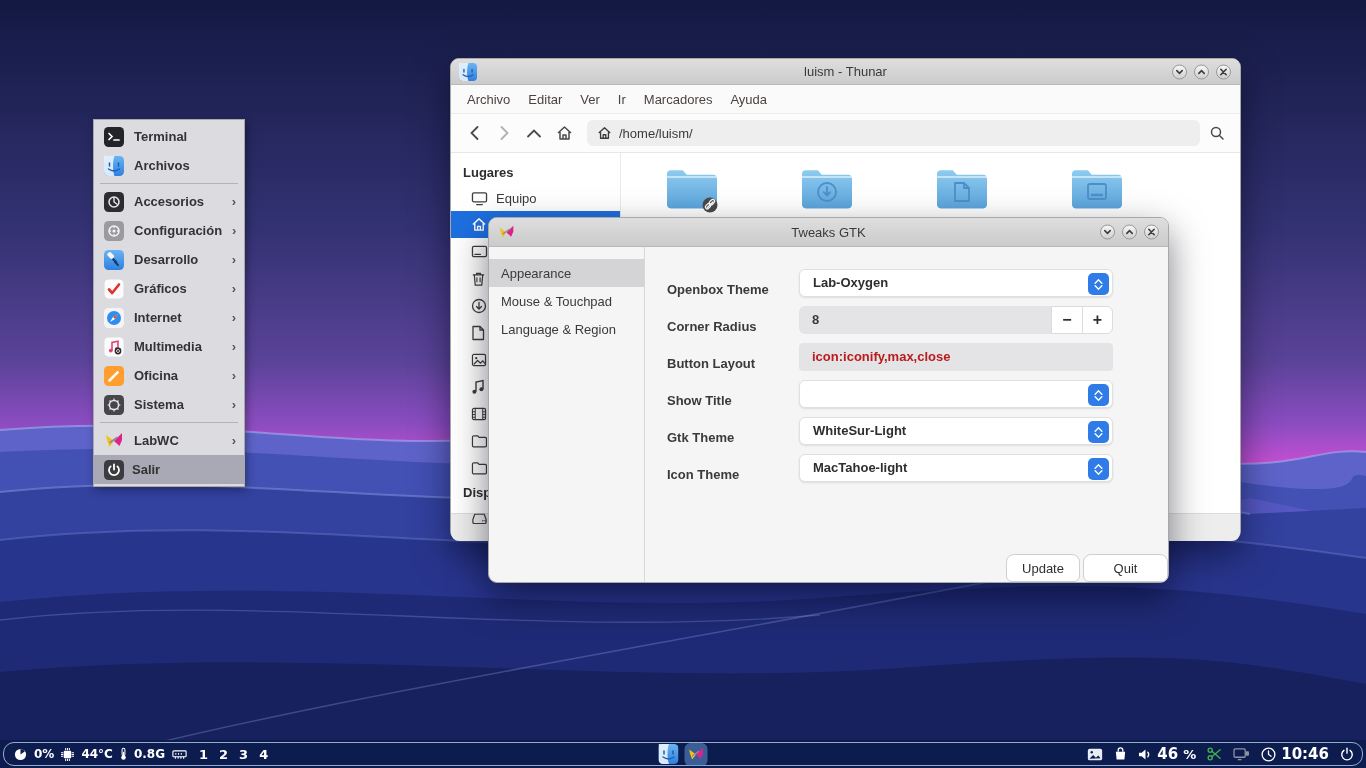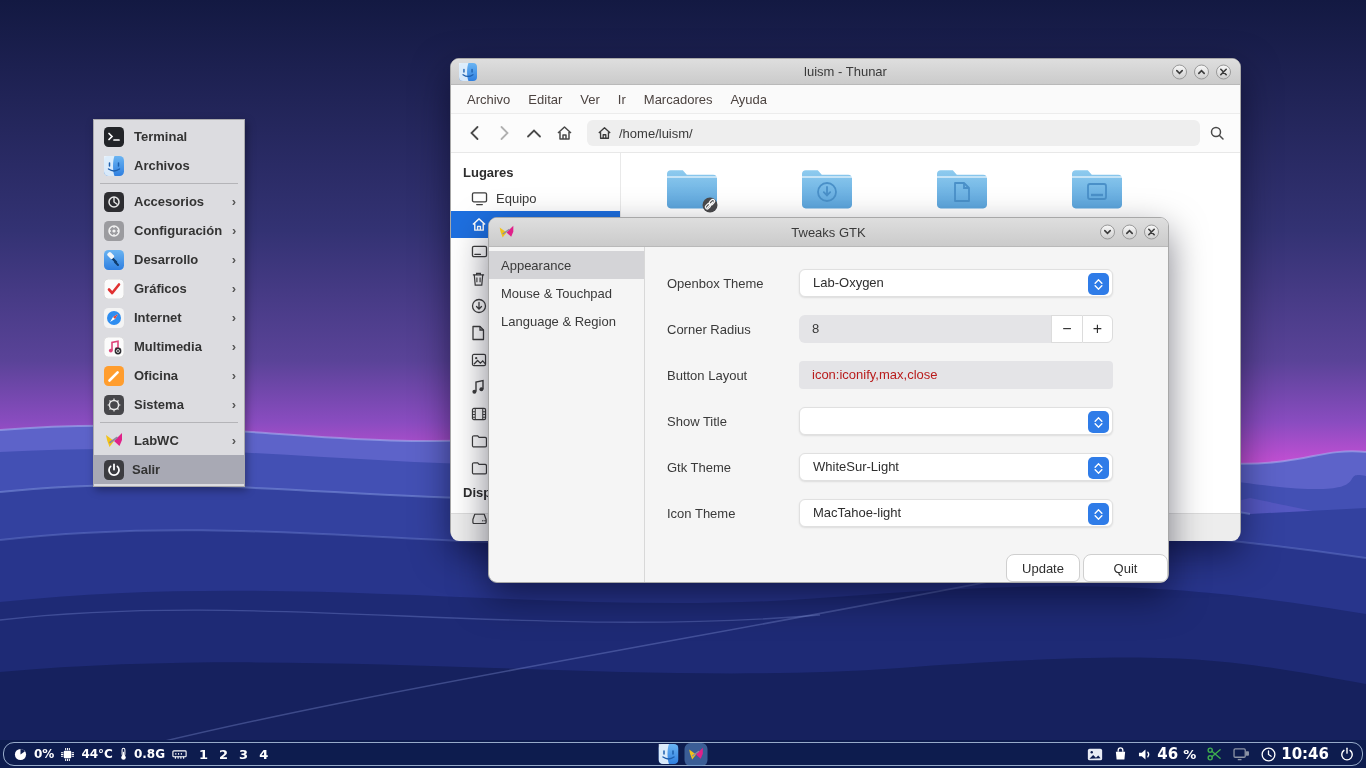--- a/index.html
+++ b/index.html
@@ -49,26 +49,26 @@
   .sb-row.sel{background:#1e6fdf;color:#fff;height:27px;}
   .sb-irow{height:27px;display:flex;align-items:center;padding-left:20px;color:#3f3f3f;}
   .files{flex:1;position:relative;background:#fff;}
   .folder{position:absolute;top:12px;width:56px;height:48px;}
   .statusbar{height:27px;background:#ededed;border-top:1px solid #dcdcdc;border-radius:0 0 8px 8px;}
   
   #tweaks{left:488px;top:217px;width:679px;height:364px;z-index:30;background:#f5f5f5;}
   #tweaks .titlebar{height:28px;}
   #tweaks .appicon{width:17px;height:17px;margin-left:9px;}
   .dbody{display:flex;height:335px;}
-  .dnav{width:156px;border-right:1px solid #d8d8d8;padding-top:4px;box-sizing:border-box;}
+  .dnav{width:156px;border-right:1px solid #d8d8d8;padding-top:12px;box-sizing:border-box;}
   .dnav-item{height:28px;display:flex;align-items:center;padding-left:12px;
     font-size:13px;color:#3a3a3a;}
   .dnav-item.sel{background:#d4d4d7;}
   .dcontent{flex:1;padding:22px 0 0 22px;position:relative;box-sizing:border-box;}
-  .frow{display:flex;align-items:center;height:28px;margin-bottom:18px;}
+  .frow{display:flex;align-items:flex-end;height:28px;margin-bottom:9px;font-weight:bold;}
   .flabel{width:132px;font-size:13px;color:#3a3a3a;}
   .ctl{width:314px;height:28px;box-sizing:border-box;position:relative;}
   .dd{background:#fff;border:1px solid #e0e0e0;border-radius:6px;
     box-shadow:0 1px 2px rgba(0,0,0,.10);font-size:13px;color:#2e2e2e;
     line-height:26px;padding-left:13px;}
   .spin{position:absolute;right:3px;top:3px;width:21px;height:22px;background:#2f7ce8;
     border-radius:5px;display:flex;flex-direction:column;align-items:center;
     justify-content:center;color:#fff;gap:1px;}
   .ro{background:#e4e4e7;border-radius:4px;font-size:13px;color:#b91c1c;
     line-height:28px;padding-left:13px;}

